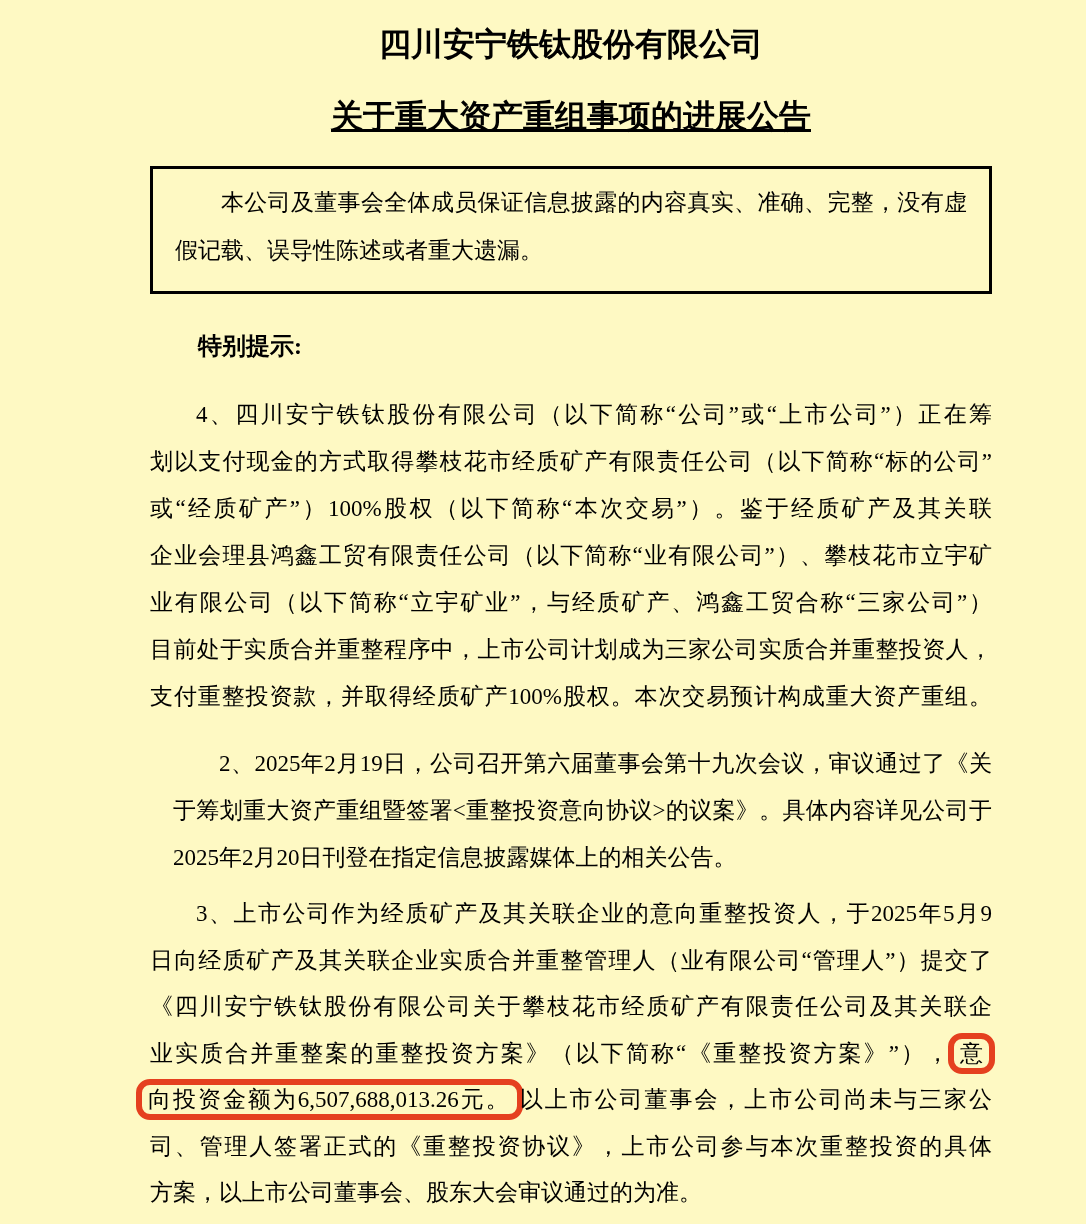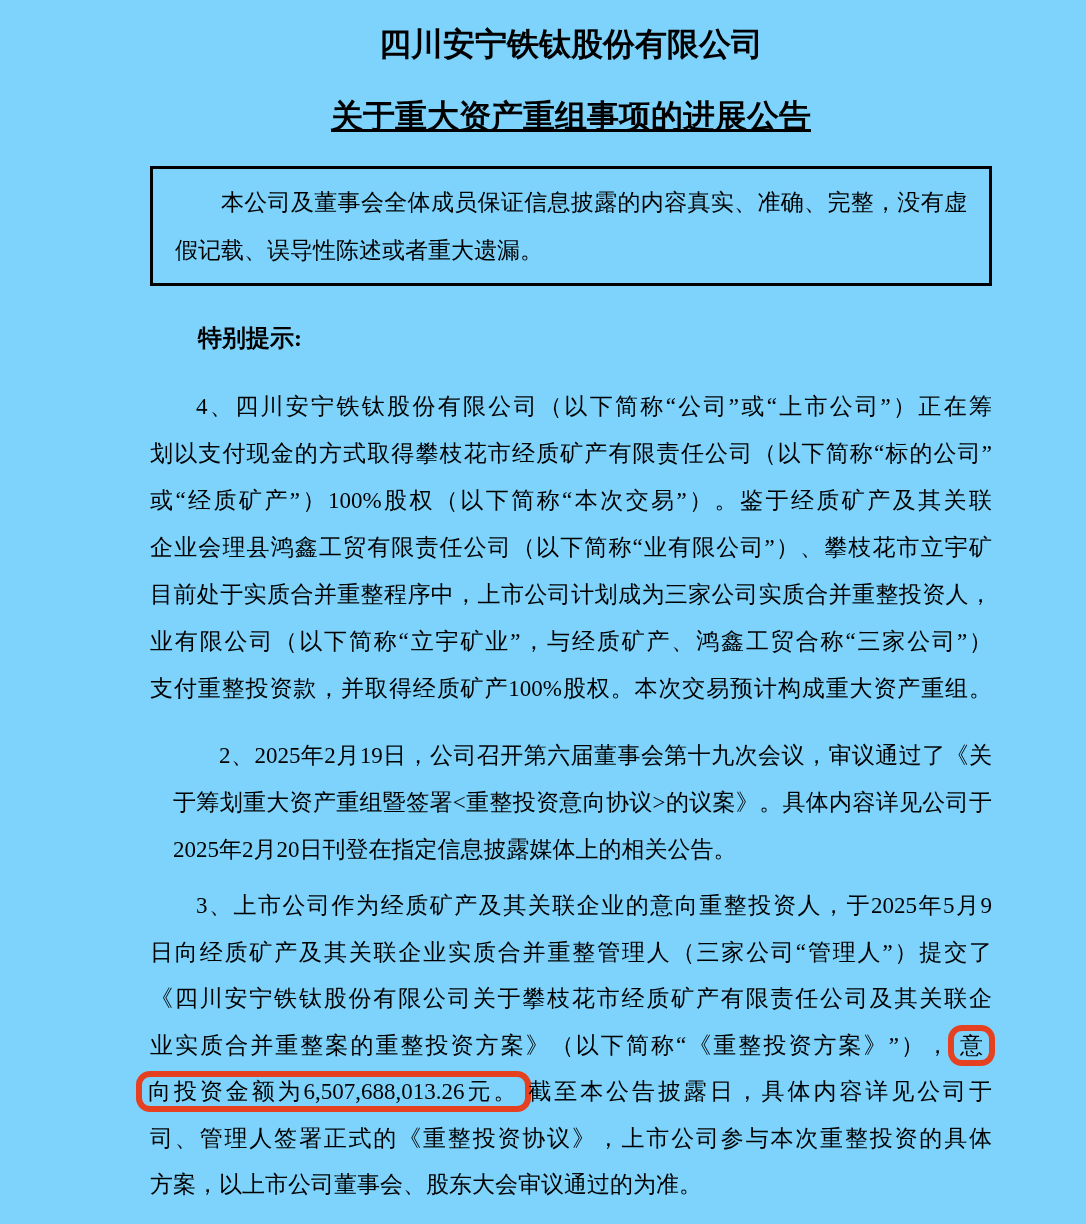--- a/index.html
+++ b/index.html
@@ -7,21 +7,21 @@
   html, body { margin: 0; padding: 0; background: #ffffff; }
   body {
     font-family: "Liberation Serif", "DejaVu Serif", serif;
     color: #000000;
   }
   .page {
     position: relative;
     width: 1086px;
     height: 1224px;
     margin: 0 auto;
-    background: #7dd3fc;
+    background: #fef9c3;
     overflow: hidden;
   }
   .content {
     margin-left: 150px;
     margin-right: 94px; 
   }
   .doc-title {
     font-size: 32px;
     font-weight: 700;
     line-height: 40px;
@@ -32,21 +32,21 @@
     font-size: 32px;
     font-weight: 700;
     line-height: 40px;
     text-align: center;
     margin: 32px 0 0 0;
     text-decoration: underline;
   }
   .disclaimer-box {
     border: 3px solid #000000;
     margin-top: 30px;
-    padding: 10px 22px 8px 22px;
+    padding: 10px 22px 16px 22px;
   }
   .line {
     font-size: 23px;
     line-height: 47px;
     text-align: justify;
     white-space: normal;
   }
   .just { text-align-last: justify; }
   .last { text-align-last: left; }
   .first { text-indent: 2em; }
@@ -87,35 +87,35 @@
       <div class="line last">假记载、误导性陈述或者重大遗漏。</div>
     </div>
 
     <div class="notice-heading">特别提示:</div>
 
     <div class="para para-1">
       <div class="line just first">4、四川安宁铁钛股份有限公司（以下简称“公司”或“上市公司”）正在筹</div>
       <div class="line just">划以支付现金的方式取得攀枝花市经质矿产有限责任公司（以下简称“标的公司”</div>
       <div class="line just">或“经质矿产”）100%股权（以下简称“本次交易”）。鉴于经质矿产及其关联</div>
       <div class="line just">企业会理县鸿鑫工贸有限责任公司（以下简称“业有限公司”）、攀枝花市立宇矿</div>
+      <div class="line just">业有限公司（以下简称“立宇矿业”，与经质矿产、鸿鑫工贸合称“三家公司”）</div>
       <div class="line just">目前处于实质合并重整程序中，上市公司计划成为三家公司实质合并重整投资人，</div>
-      <div class="line just">业有限公司（以下简称“立宇矿业”，与经质矿产、鸿鑫工贸合称“三家公司”）</div>
       <div class="line just">支付重整投资款，并取得经质矿产100%股权。本次交易预计构成重大资产重组。</div>
     </div>
 
     <div class="para para-2">
       <div class="line just first">2、2025年2月19日，公司召开第六届董事会第十九次会议，审议通过了《关</div>
       <div class="line just">于筹划重大资产重组暨签署&lt;重整投资意向协议&gt;的议案》。具体内容详见公司于</div>
       <div class="line last">2025年2月20日刊登在指定信息披露媒体上的相关公告。</div>
     </div>
 
     <div class="para para-3">
       <div class="line just first">3、上市公司作为经质矿产及其关联企业的意向重整投资人，于2025年5月9</div>
-      <div class="line just">日向经质矿产及其关联企业实质合并重整管理人（三家公司“管理人”）提交了</div>
+      <div class="line just">日向经质矿产及其关联企业实质合并重整管理人（业有限公司“管理人”）提交了</div>
       <div class="line just">《四川安宁铁钛股份有限公司关于攀枝花市经质矿产有限责任公司及其关联企</div>
       <div class="line just"><span>业实质合并重整案的重整投资方案》（以下简称“《重整投资方案》”），</span><span class="red-annotation"><span>意</span></span></div>
-      <div class="line just"><span class="red-annotation red-annotation-start"><span>向投资金额为6,507,688,013.26元。</span></span><span>截至本公告披露日，具体内容详见公司于</span></div>
+      <div class="line just"><span class="red-annotation red-annotation-start"><span>向投资金额为6,507,688,013.26元。</span></span><span>以上市公司董事会，上市公司尚未与三家公</span></div>
       <div class="line just">司、管理人签署正式的《重整投资协议》，上市公司参与本次重整投资的具体</div>
       <div class="line last">方案，以上市公司董事会、股东大会审议通过的为准。</div>
     </div>
 
   </div>
 </div>
 
 </body></html>

